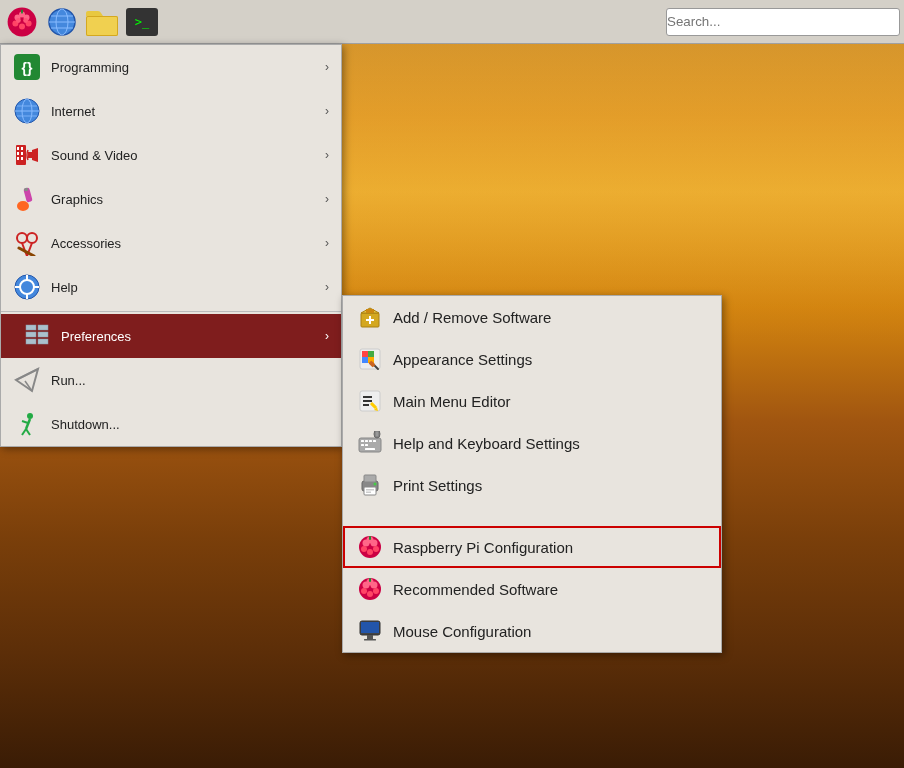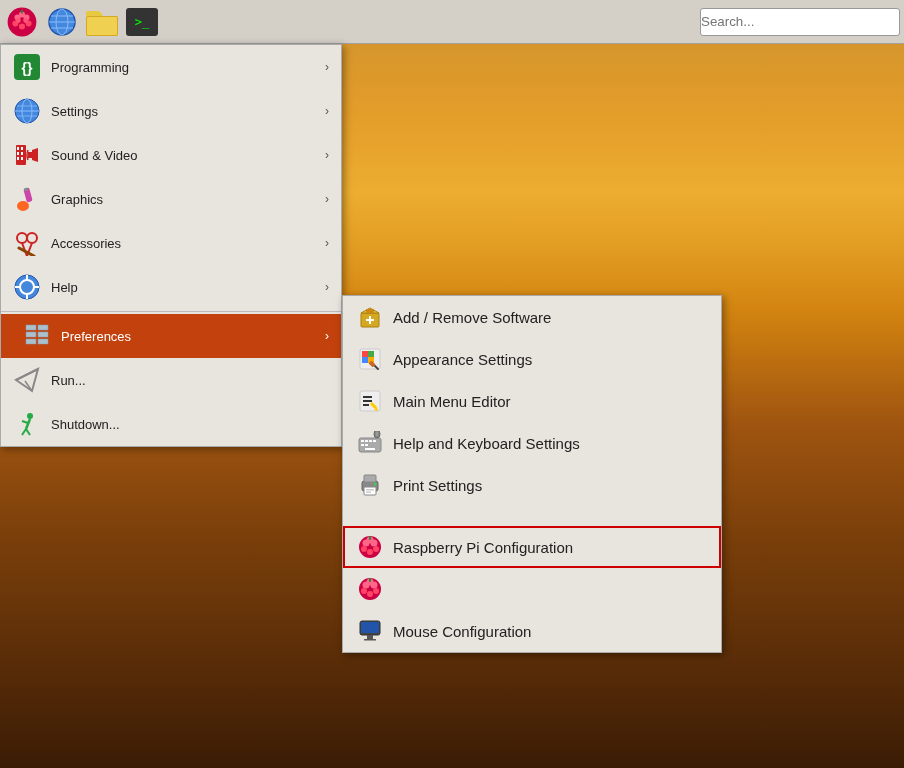--- a/index.html
+++ b/index.html
@@ -65,21 +65,21 @@
       align-items: center;
       justify-content: center;
       color: #00ff00;
       font-size: 12px;
       font-family: monospace;
     }
 
     
     .taskbar-search {
       margin-left: auto;
-      width: 200px;
+      width: 234px;
       height: 28px;
       border: 1px solid #999;
       border-radius: 3px;
       background: white;
     }
 
     
     .main-menu {
       position: absolute;
       top: 44px;
@@ -96,21 +96,21 @@
       align-items: center;
       padding: 8px 12px;
       cursor: pointer;
       position: relative;
       min-height: 44px;
       font-size: 15px;
       color: #222;
     }
 
     .menu-item.active {
-      background: #c2410c;
+      background: #7f1d1d;
       color: white;
       padding-left: 22px;
     }
 
     .menu-item-icon {
       width: 28px;
       height: 28px;
       margin-right: 10px;
       display: flex;
       align-items: center;
@@ -288,21 +288,21 @@
   <div class="menu-item">
     <div class="menu-item-icon">
       <svg width="26" height="26" viewBox="0 0 26 26">
         <circle cx="13" cy="13" r="12" fill="#4488dd" stroke="#2255aa" stroke-width="1"></circle>
         <ellipse cx="13" cy="13" rx="5" ry="12" fill="none" stroke="#88bbff" stroke-width="1"></ellipse>
         <line x1="1" y1="13" x2="25" y2="13" stroke="#88bbff" stroke-width="1"></line>
         <line x1="3" y1="8" x2="23" y2="8" stroke="#88bbff" stroke-width="0.8"></line>
         <line x1="3" y1="18" x2="23" y2="18" stroke="#88bbff" stroke-width="0.8"></line>
       </svg>
     </div>
-    <span class="menu-item-label">Settings</span>
+    <span class="menu-item-label">Internet</span>
     <span class="menu-item-arrow">›</span>
   </div>
 
   <div class="menu-item">
     <div class="menu-item-icon">
       <svg width="26" height="26" viewBox="0 0 26 26">
 
         <rect x="2" y="3" width="10" height="20" rx="1" fill="#cc2222"></rect>
         <rect x="3" y="5" width="2" height="3" fill="white"></rect>
         <rect x="3" y="10" width="2" height="3" fill="white"></rect>
@@ -518,20 +518,21 @@
         <circle cx="12" cy="12" r="11" fill="#cc0044"></circle>
         <circle cx="8" cy="8" r="3.5" fill="#ff6688"></circle>
         <circle cx="16" cy="8" r="3.5" fill="#ff6688"></circle>
         <circle cx="12" cy="5" r="3.5" fill="#ff6688"></circle>
         <circle cx="6" cy="14" r="3" fill="#ff4466"></circle>
         <circle cx="18" cy="14" r="3" fill="#ff4466"></circle>
         <circle cx="12" cy="17" r="3" fill="#ff4466"></circle>
         <rect x="11" y="1" width="2" height="4" rx="1" fill="#228833"></rect>
       </svg>
     </div>
+    <span>Recommended Software</span>
   </div>
 
   <div class="submenu-item">
     <div class="submenu-item-icon">
       <svg width="24" height="24" viewBox="0 0 24 24">
 
         <rect x="2" y="2" width="20" height="14" rx="2" fill="#444" stroke="#333" stroke-width="1"></rect>
         <rect x="3" y="3" width="18" height="11" fill="#2255aa"></rect>
         <rect x="9" y="16" width="6" height="4" fill="#555"></rect>
         <rect x="6" y="20" width="12" height="1.5" rx="0.5" fill="#555"></rect>

